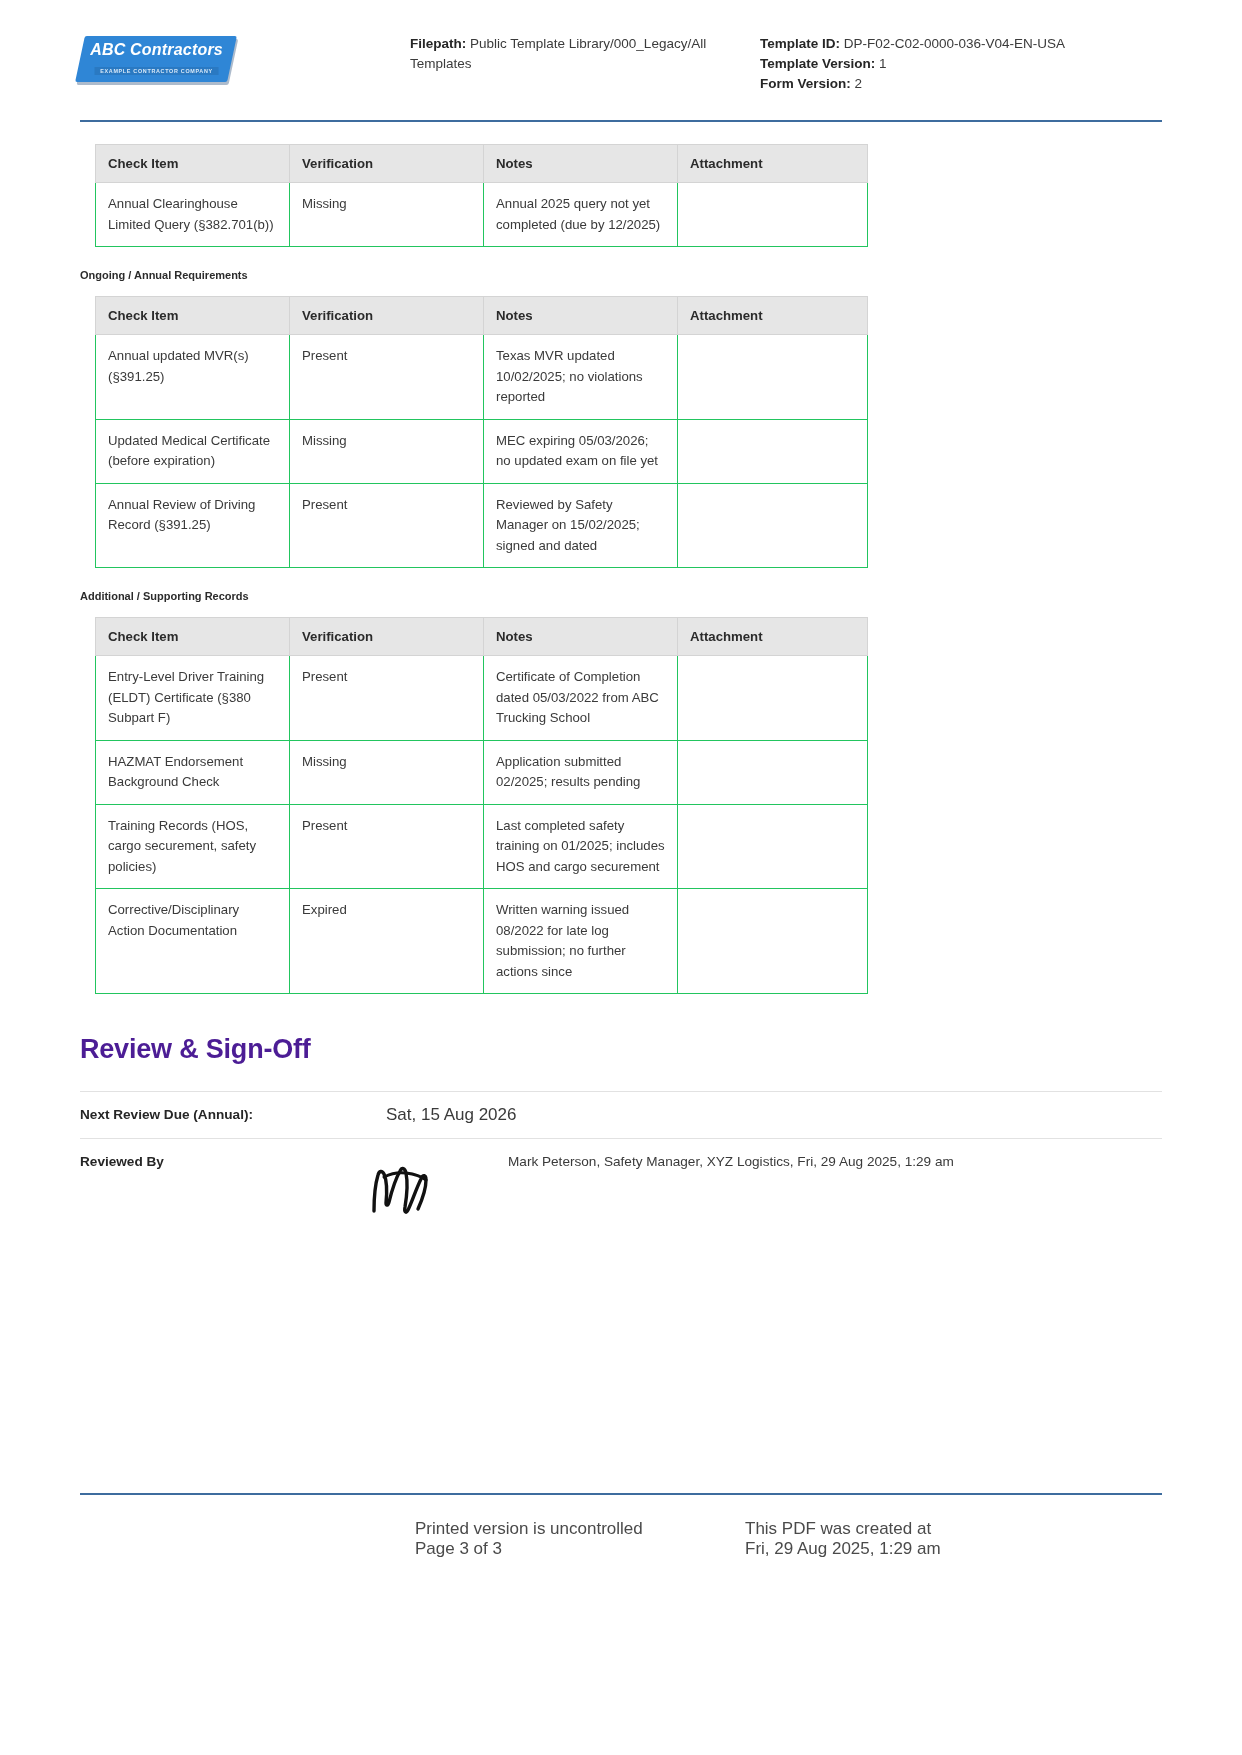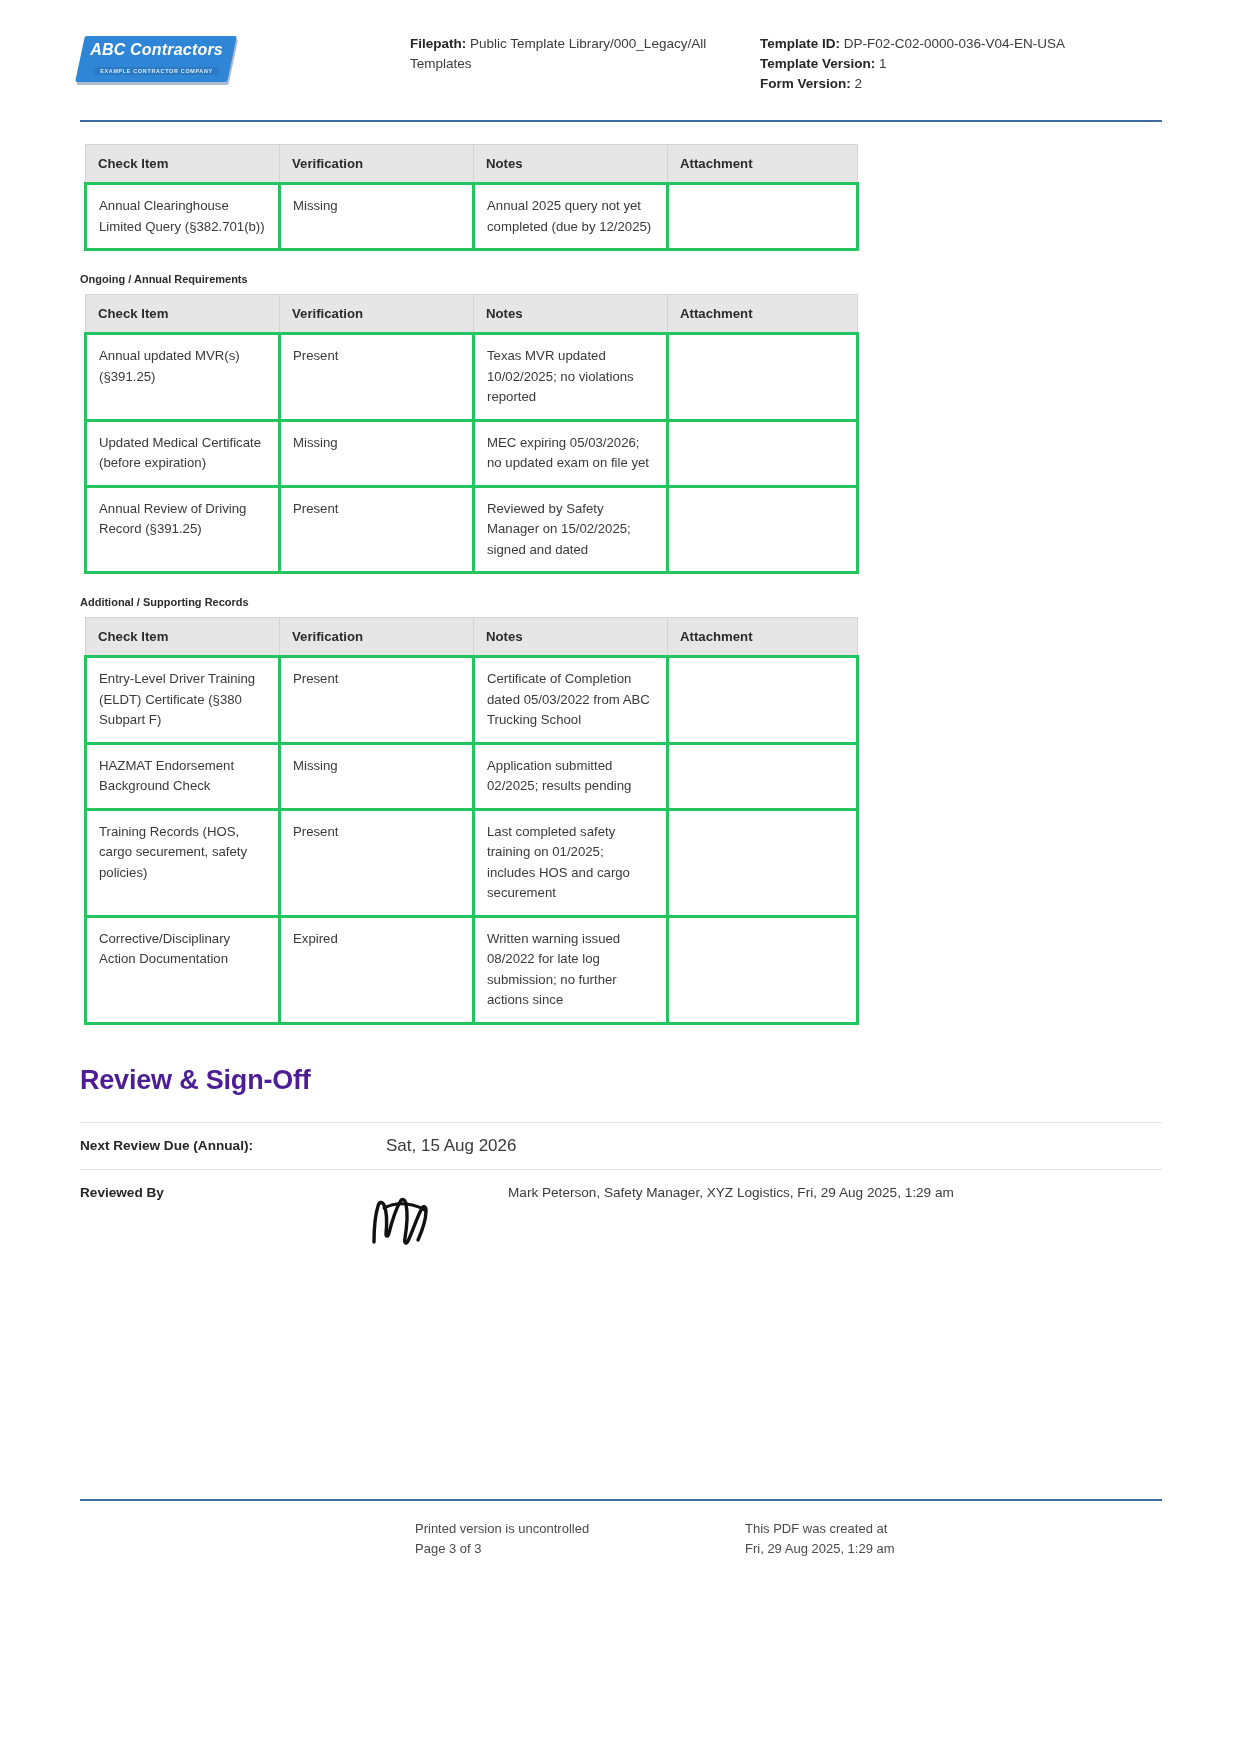--- a/index.html
+++ b/index.html
@@ -93,34 +93,34 @@
   .section-title {
     font-size: 11px;
     font-weight: bold;
     color: #2b2b2b;
     margin: 22px 0 9px 0;
   }
   table.checks {
     width: 772px;
     border-collapse: collapse;
     table-layout: fixed;
-    margin: 4px;
+    margin: 15px;
   }
   table.checks th {
     background: #e6e6e6;
     border: 1px solid #d4d4d4;
     text-align: left;
     font-size: 13.2px;
     font-weight: bold;
     color: #2b2b2b;
     padding: 11px 12px;
     vertical-align: middle;
   }
   table.checks td {
-    border: 3px solid #22c55e;
+    border: 1px solid #22c55e;
     font-size: 13.2px;
     line-height: 20.5px;
     color: #3a3a3a;
     padding: 11px 12px;
     vertical-align: top;
     background: #ffffff;
   }
   col.c-item { width: 194px; }
   col.c-ver  { width: 194px; }
   col.c-note { width: 194px; }
@@ -176,23 +176,23 @@
   }
   .signoff-row.rev { border-bottom: none; padding-bottom: 0; }
 
   
   .footer {
     position: absolute;
     left: 80px;
     right: 80px;
     bottom: 196px;
     border-top: 2px solid #3d6c9e;
-    padding-top: 18px;
+    padding-top: 24px;
     display: flex;
-    font-size: 13px;
+    font-size: 17px;
     line-height: 20px;
     color: #4a4a4a;
   }
   .footer-left { flex: 0 0 335px; }
   .footer-mid { flex: 0 0 330px; }
   .footer-right { flex: 1 1 auto; }
 </style>
 </head>
 <body>
 

